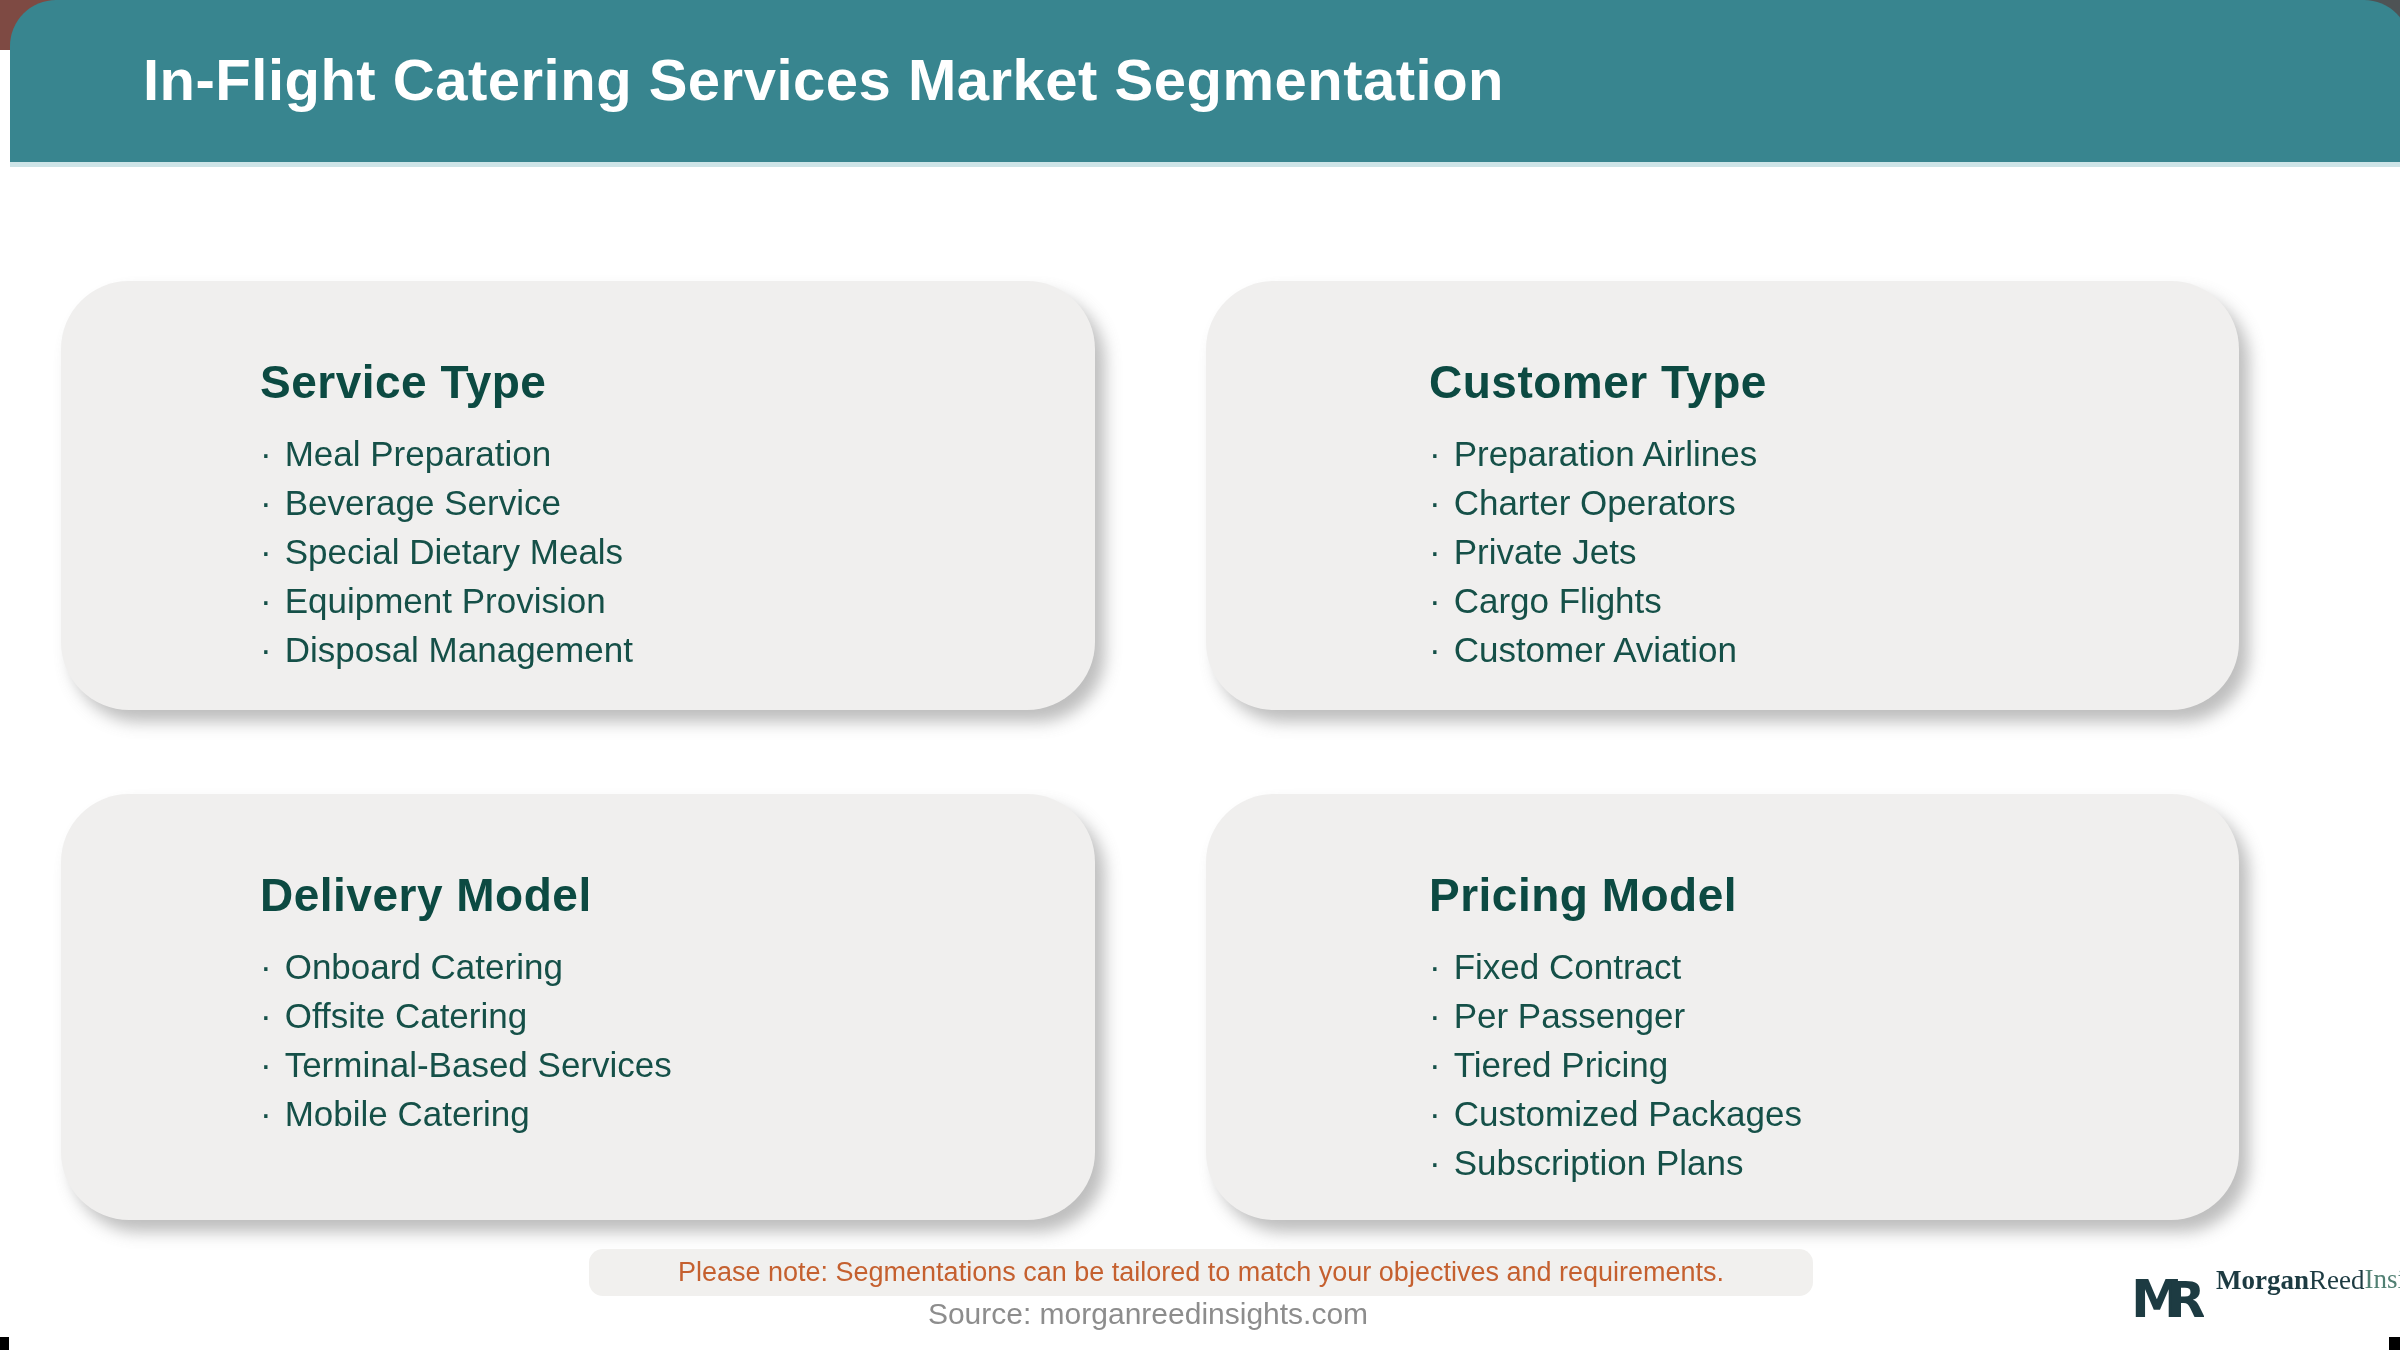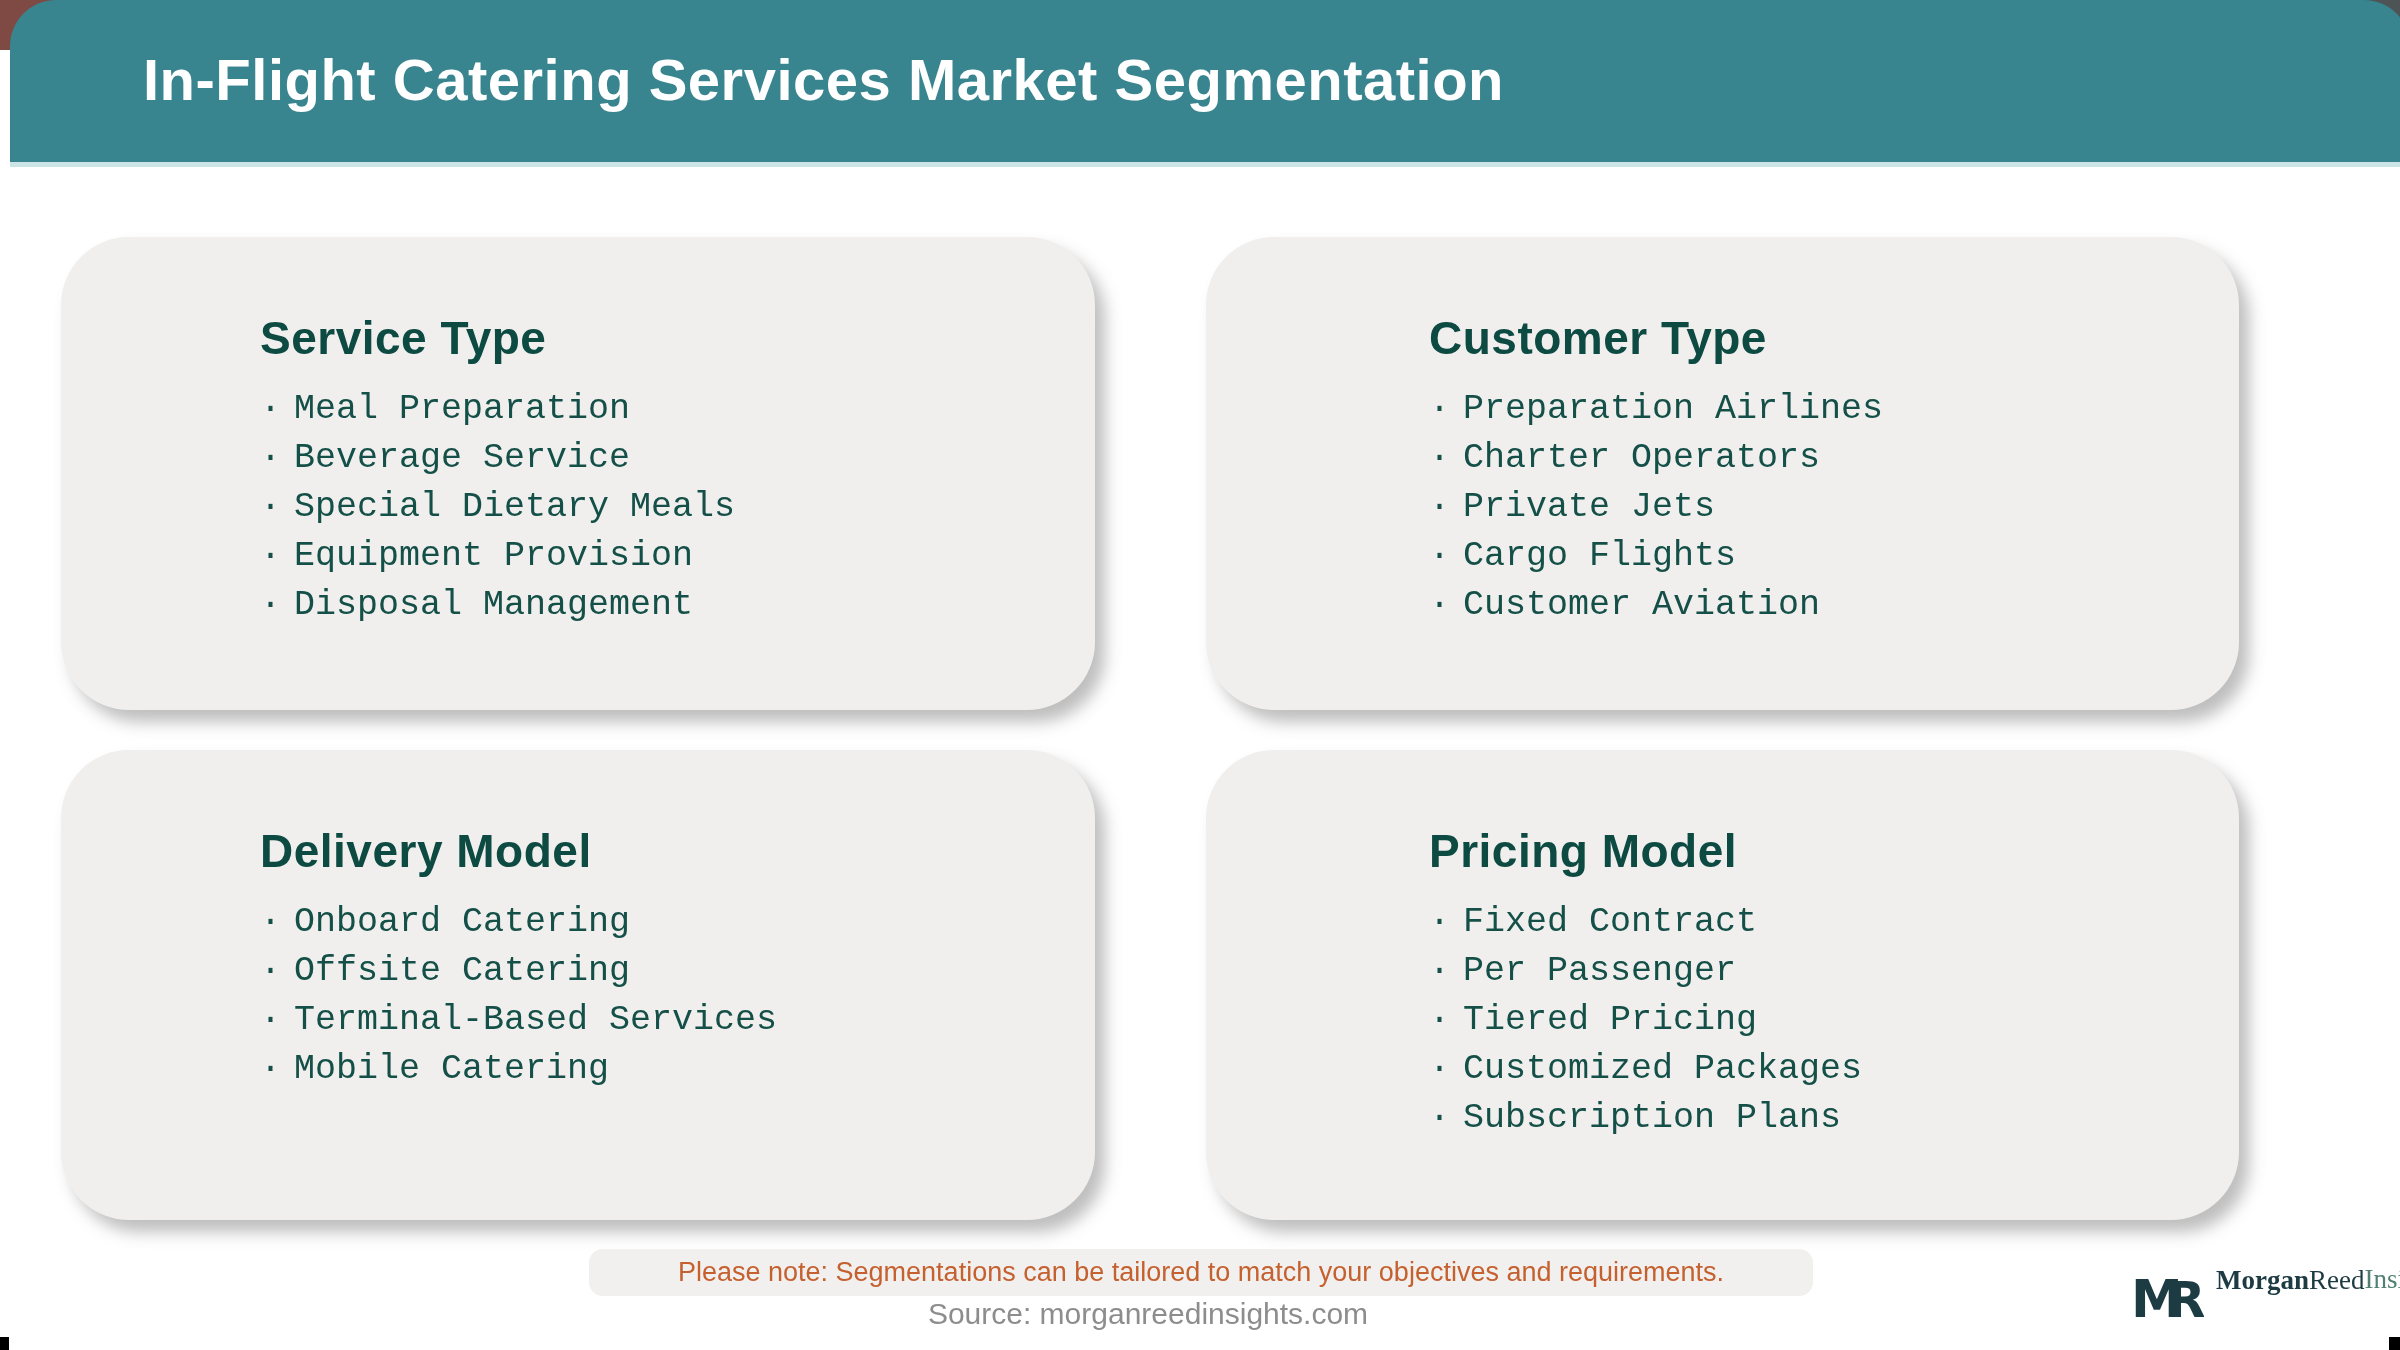--- a/index.html
+++ b/index.html
@@ -31,29 +31,30 @@
     grid-template-columns:1034px 1033px;
     grid-template-rows:473px 470px;
     column-gap:111px;row-gap:40px;
   }
   .card{
     background:var(--card-bg,#f0efee);
     border-radius:68px;
     box-shadow:10px 12px 16px rgba(110,110,110,.45);
     box-sizing:border-box;
     padding:74px 50px 0 199px;
+    margin-top:44px;
   }
   .card:nth-child(even){padding-left:223px;}
   .card h2{
     margin:0 0 20px 0;
     font-size:46px;font-weight:bold;
     color:var(--heading,#0c4a42);
     letter-spacing:.5px;
   }
-  .card ul{list-style:none;margin:0;padding:0;font-family:Liberation Mono, monospace;}
+  .card ul{list-style:none;margin:0;padding:0;}
   .card li{
     font-size:35px;line-height:49px;
     color:var(--item,#155048);
   }
   .card li::before{content:"·";margin-right:13px;}
 
   .note-banner{
     position:absolute;left:589px;top:1249px;width:1224px;height:47px;z-index:1;
     background:var(--note-bg,#f1f0ee);border-radius:14px;
     display:flex;align-items:center;justify-content:center;

